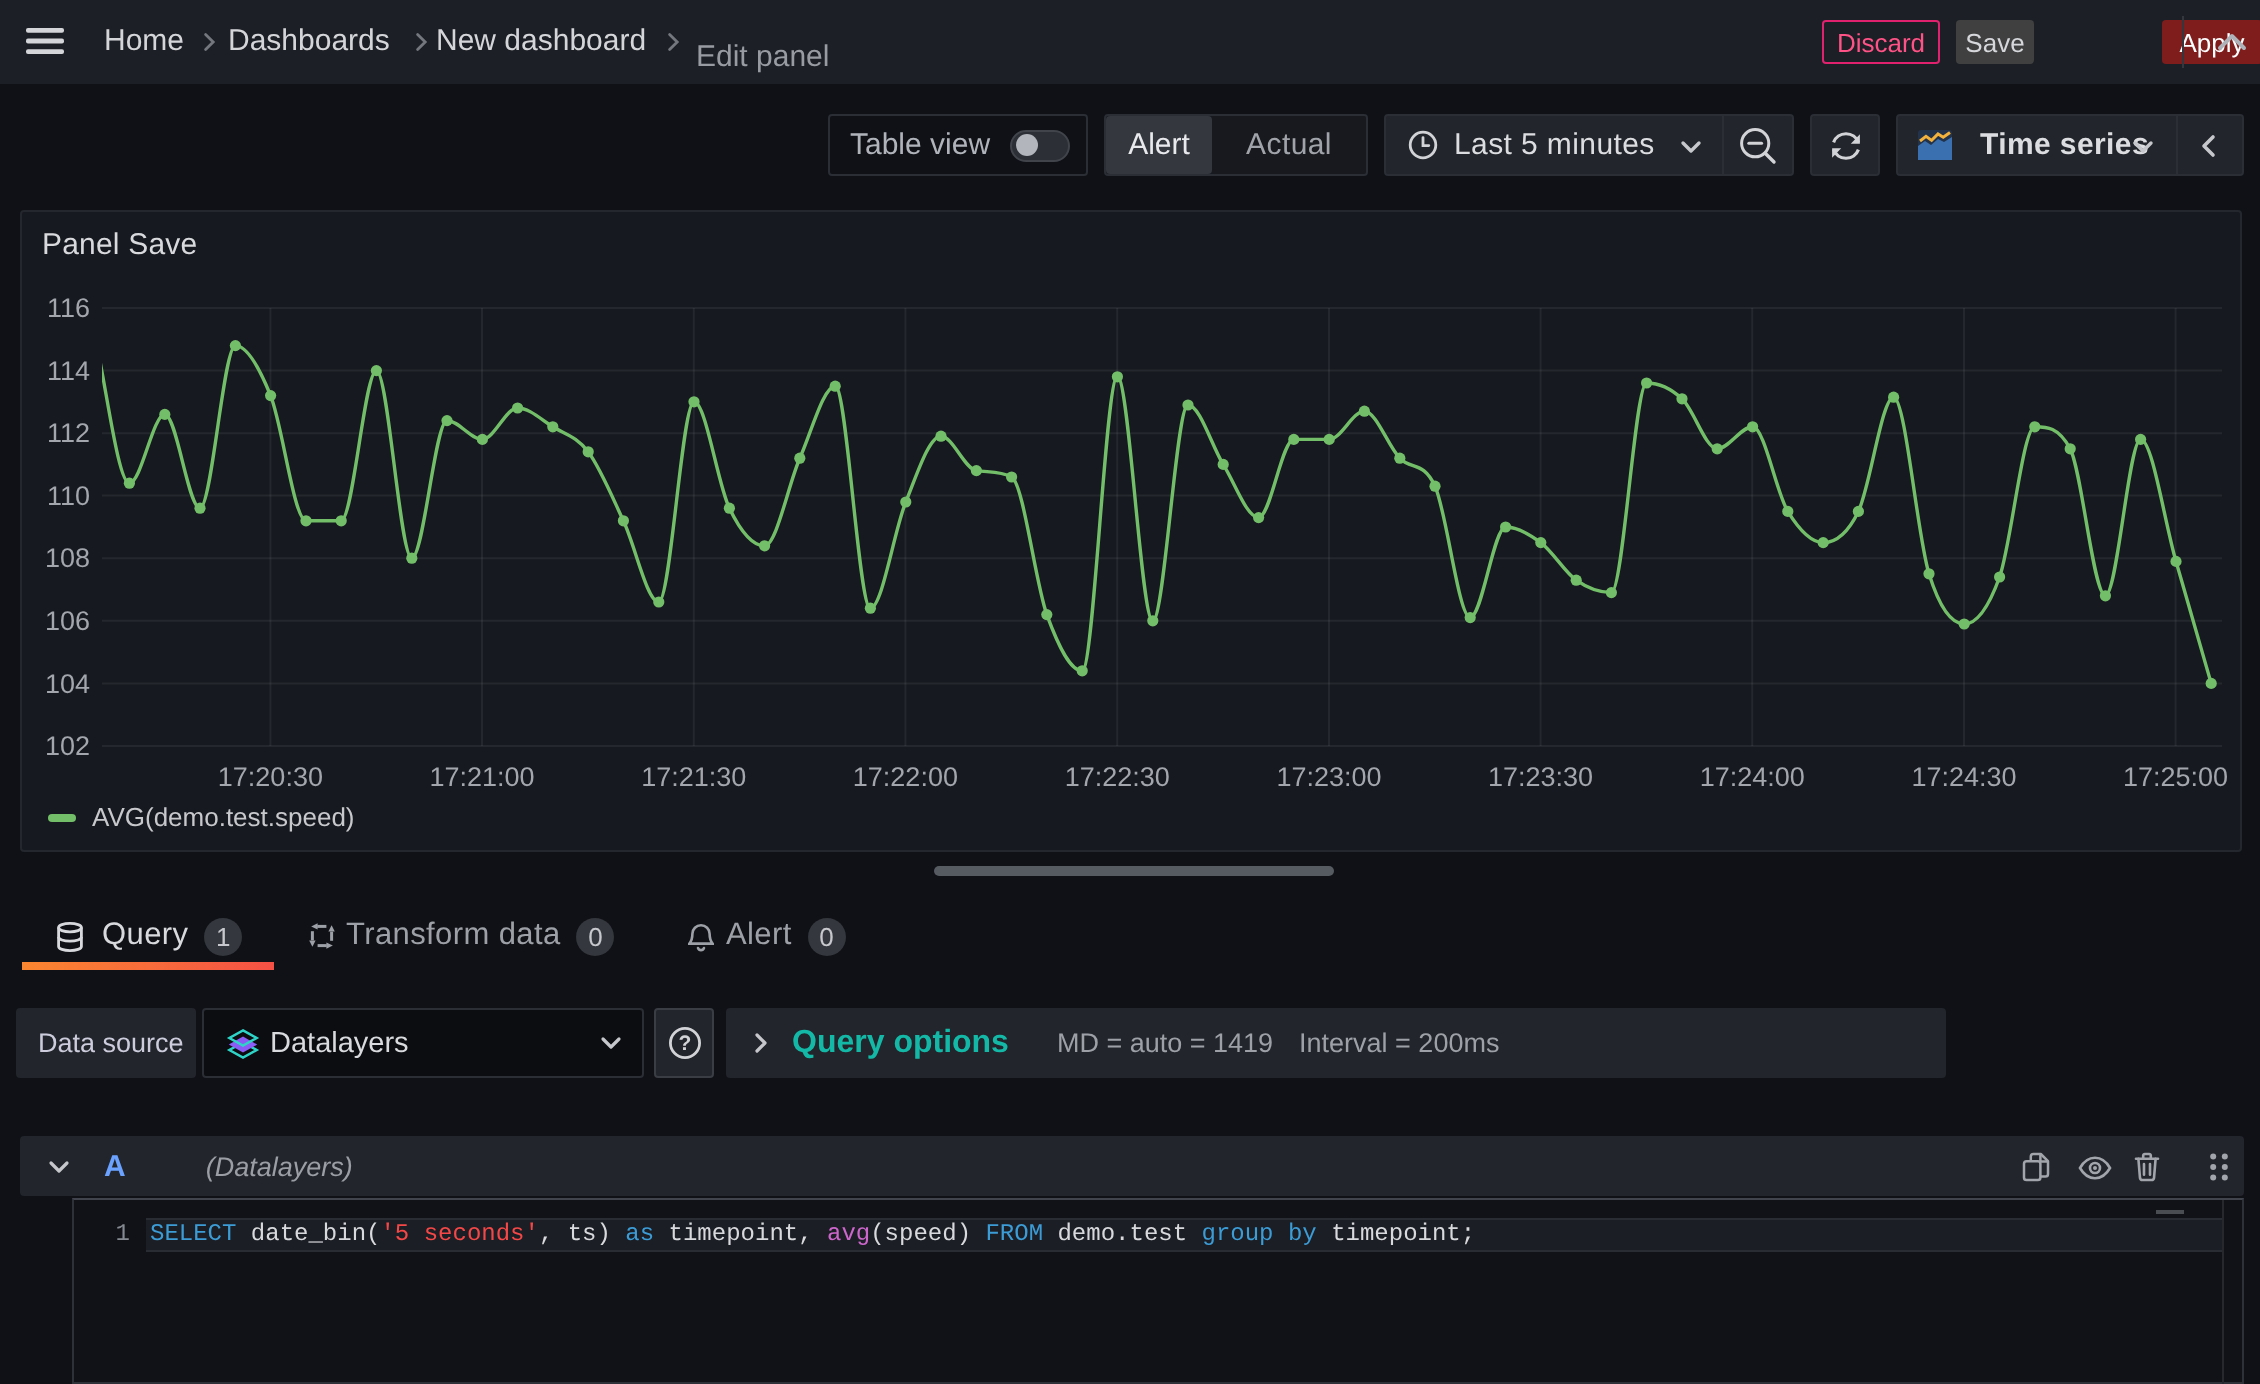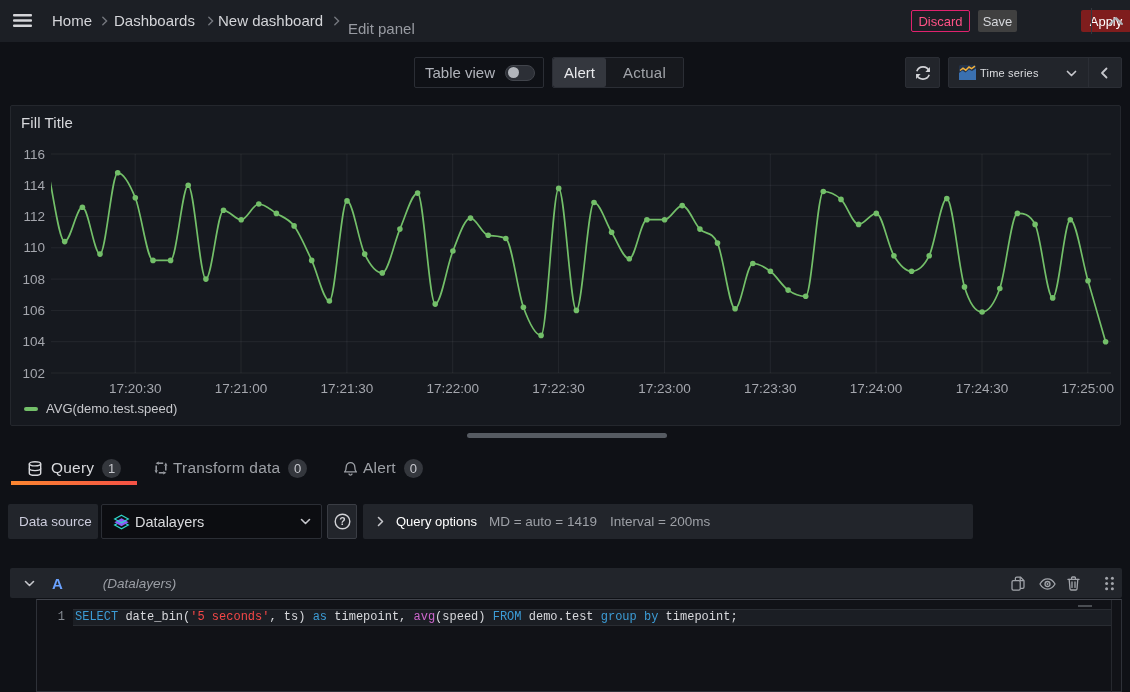--- a/index.html
+++ b/index.html
@@ -63,52 +63,72 @@
 
 <div class="tbox bordered" style="left:414px;width:130px;padding-left:10px;color:#b0b3ba;font-size:15px">Table view
   <span style="position:relative;display:inline-block;width:30px;height:16px;background:#2c2f36;border:1px solid #41444b;border-radius:9px;margin-left:10px">
     <span style="position:absolute;left:2px;top:1.5px;width:11px;height:11px;border-radius:50%;background:#b2b5bb"></span>
       </span>
 </div>
 <div class="tbox bordered" style="left:552px;width:132px;background:#17191e">
   <div style="width:53px;height:100%;background:#34373e;border-radius:2px;display:flex;align-items:center;justify-content:center;color:#e8e9ec;font-size:15px;font-weight:500">Alert</div>
   <div style="flex:1;display:flex;align-items:center;justify-content:center;color:#a0a3a9;font-size:15px;letter-spacing:0.2px">Actual</div>
 </div>
+<div class="tbox filled" style="left:692px;width:205px">
+  <svg style="margin-left:11px" width="15" height="15" viewBox="0 0 15 15">
+        <circle cx="7.5" cy="7.5" r="6.4" stroke="#d2d3d7" stroke-width="1.4" fill="none"></circle>
+        <path d="M7.5 3.8 V7.8 H10.4" stroke="#d2d3d7" stroke-width="1.4" fill="none" stroke-linecap="round"></path>
+      </svg>
+  <span style="margin-left:8px;font-size:15px;letter-spacing:0.2px;font-weight:500;color:#dcdde0">Last 5 minutes</span>
+  <div class="abs" style="left:147px;top:12px;width:11px;height:7px">
+        <svg width="11" height="7" viewBox="0 0 11 7">
+          <path d="M1.5 1.5 L5.5 5.5 L9.5 1.5" stroke="#c6c7cc" stroke-width="1.7" fill="none" stroke-linecap="round" stroke-linejoin="round"></path>
+        </svg>
+      </div>
+  <div class="abs tdiv" style="left:168px;top:0"></div>
+  <div class="abs" style="left:176px;top:5px">
+        <svg width="21" height="21" viewBox="0 0 21 21">
+          <circle cx="8.6" cy="8.6" r="6.8" stroke="#d2d3d7" stroke-width="1.5" fill="none"></circle>
+          <line x1="5.4" y1="8.6" x2="11.8" y2="8.6" stroke="#d2d3d7" stroke-width="1.5" stroke-linecap="round"></line>
+          <line x1="13.6" y1="13.6" x2="18" y2="18" stroke="#d2d3d7" stroke-width="1.7" stroke-linecap="round"></line>
+        </svg>
+      </div>
+</div>
 <div class="tbox filled" style="left:905px;width:35px;justify-content:center">
   <svg width="18" height="18" viewBox="0 0 18 18">
         <g stroke="#d2d3d7" stroke-width="1.6" fill="none">
           <path d="M15.2 7.2 A6.6 6.6 0 0 0 2.8 7.2"></path>
           <path d="M2.8 10.8 A6.6 6.6 0 0 0 15.2 10.8"></path>
         </g>
         <path d="M15.95 3.1 L15.95 7.9 L11.4 7.9 Z" fill="#d2d3d7"></path>
         <path d="M2.05 14.9 L2.05 10.1 L6.6 10.1 Z" fill="#d2d3d7"></path>
       </svg>
 </div>
 <div class="tbox filled" style="left:948px;width:174px">
   <svg style="margin-left:10px" width="17" height="15" viewBox="0 0 17 15">
     <rect x="0" y="0" width="17" height="15" rx="1.5" fill="#22324a"></rect>
     <path d="M0 8 L3.5 5.5 L6.5 7.5 L10 4.5 L13 6 L17 3.5 L17 15 L0 15 Z" fill="#3a70b0"></path>
     <path d="M1 5.5 L4 3.2 L6.8 5.2 L10 2 L12.6 3.6 L16 1.2" stroke="#f2b13c" stroke-width="1.5" fill="none"></path>
   </svg>
-  <span style="margin-left:4px;font-size:11px;letter-spacing:0.2px;font-weight:400;color:#dcdde0">Time series</span>
+  <span style="margin-left:14px;font-size:15px;letter-spacing:0.2px;font-weight:700;color:#dcdde0">Time series</span>
   <div class="abs" style="left:117px;top:12px">
         <svg width="11" height="7" viewBox="0 0 11 7">
           <path d="M1.5 1.5 L5.5 5.5 L9.5 1.5" stroke="#c6c7cc" stroke-width="1.7" fill="none" stroke-linecap="round" stroke-linejoin="round"></path>
         </svg>
       </div>
   <div class="abs tdiv" style="left:139px;top:0"></div>
   <div class="abs" style="left:151px;top:9px">
         <svg width="8" height="12" viewBox="0 0 8 12">
           <path d="M6.5 1.5 L2 6 L6.5 10.5" stroke="#c6c7cc" stroke-width="1.8" fill="none" stroke-linecap="round" stroke-linejoin="round"></path>
         </svg>
       </div>
 </div>
 
 <div class="panel">
-  <div class="abs" style="left:10px;top:8px;font-size:15px;letter-spacing:0.1px;font-weight:500;color:#d8d9dd">Fill Title</div>
+  <div class="abs" style="left:10px;top:8px;font-size:15px;letter-spacing:0.1px;font-weight:500;color:#d8d9dd">Panel Save</div>
   <svg class="abs" style="left:0;top:0" width="1112" height="322" viewBox="0 0 1112 322">
 <g stroke="rgba(204,204,220,0.08)" stroke-width="1">
           <line x1="40" y1="48.0" x2="1100" y2="48.0"></line>
           <line x1="40" y1="79.3" x2="1100" y2="79.3"></line>
           <line x1="40" y1="110.6" x2="1100" y2="110.6"></line>
           <line x1="40" y1="141.8" x2="1100" y2="141.8"></line>
           <line x1="40" y1="173.1" x2="1100" y2="173.1"></line>
           <line x1="40" y1="204.4" x2="1100" y2="204.4"></line>
           <line x1="40" y1="235.7" x2="1100" y2="235.7"></line>
           <line x1="40" y1="267.0" x2="1100" y2="267.0"></line>
@@ -273,22 +293,22 @@
 <div class="rowbox" style="left:327px;width:30px;justify-content:center;border:1px solid #3a3d44">
   <svg width="17" height="17" viewBox="0 0 17 17">
         <circle cx="8.5" cy="8.5" r="7.3" stroke="#d2d3d7" stroke-width="1.4" fill="none"></circle>
         <text x="8.5" y="12.2" text-anchor="middle" font-size="10.5" font-weight="bold" fill="#d2d3d7" font-family="Liberation Sans,sans-serif">?</text>
       </svg>
 </div>
 <div class="rowbox" style="left:363px;width:610px">
   <svg style="margin-left:14px" width="7" height="11" viewBox="0 0 7 11">
         <path d="M1.5 1.5 L5.5 5.5 L1.5 9.5" stroke="#c6c7cc" stroke-width="1.6" fill="none" stroke-linecap="round" stroke-linejoin="round"></path>
       </svg>
-  <span style="margin-left:12px;font-size:13px;font-weight:400;color:#ffffff">Query options</span>
-  <span style="margin-left:12px;font-size:13.5px;color:#9da0a6">MD = auto = 1419</span>
+  <span style="margin-left:12px;font-size:16px;font-weight:700;color:#14b8a6">Query options</span>
+  <span style="margin-left:24px;font-size:13.5px;color:#9da0a6">MD = auto = 1419</span>
   <span style="margin-left:13px;font-size:13.5px;color:#9da0a6">Interval = 200ms</span>
 </div>
 
 <div class="qhead">
   <svg style="margin-left:14px" width="11" height="7" viewBox="0 0 11 7">
         <path d="M1.5 1.5 L5.5 5.5 L9.5 1.5" stroke="#c6c7cc" stroke-width="1.6" fill="none" stroke-linecap="round" stroke-linejoin="round"></path>
       </svg>
   <span style="margin-left:17px;font-size:15px;font-weight:bold;color:#6ba2ff">A</span>
   <span style="margin-left:40px;font-size:13.5px;font-style:italic;color:#9b9ea5">(Datalayers)</span>
   <svg class="abs" style="left:1001px;top:8px" width="14" height="15" viewBox="0 0 14 15">

